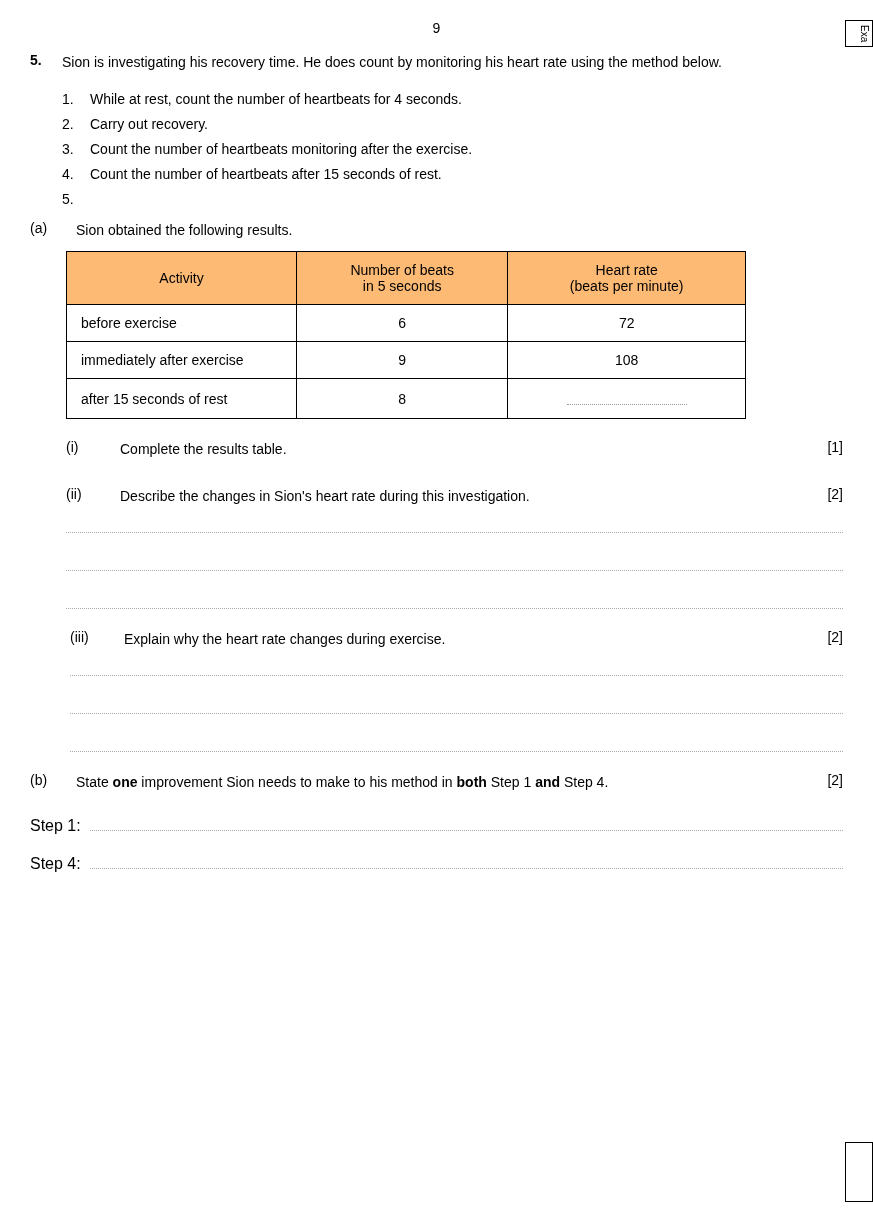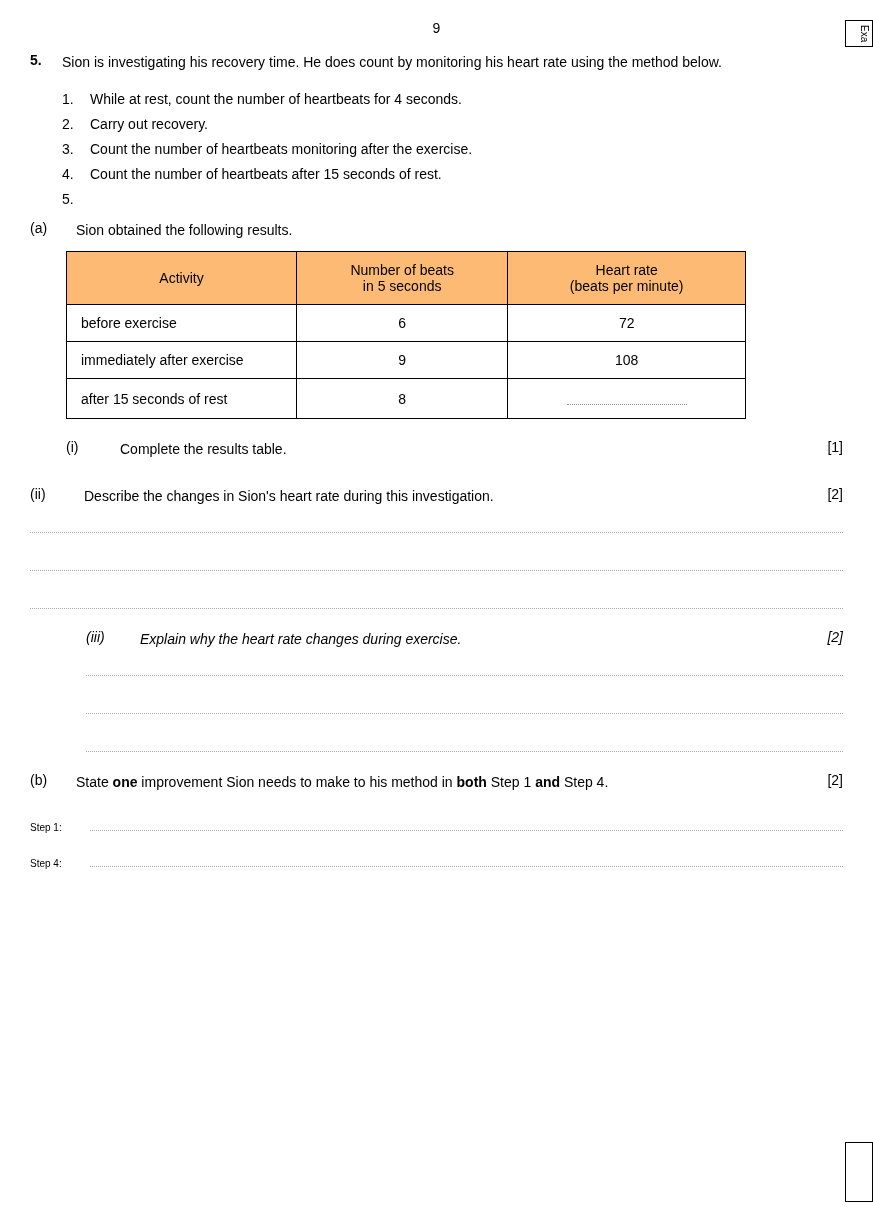--- a/index.html
+++ b/index.html
@@ -172,21 +172,21 @@
     .mark {
       font-size: 14px;
       text-align: right;
     }
 
     .step-line {
       display: flex;
       align-items: baseline;
       gap: 6px;
       margin-bottom: 16px;
-      font-size: 10px;
+      font-size: 16px;
     }
 
     .step-label {
       min-width: 54px;
     }
 
     .step-dotted {
       flex: 1;
       border-bottom: 1px dotted #aaa;
       height: 18px;
@@ -286,34 +286,34 @@
       <div style="margin-left: 36px;">
         <div class="roman-row">
           <div class="roman-label">(i)</div>
           <div class="roman-text">Complete the results table.</div>
           <div class="mark">[1]</div>
         </div>
       </div>
 
       <div style="height: 20px;"></div>
 
-      <div style="">
+      <div style="margin-left: 36px;">
         <div class="roman-row">
           <div class="roman-label">(ii)</div>
           <div class="roman-text">Describe the changes in Sion's heart rate during this investigation.</div>
           <div class="mark">[2]</div>
         </div>
         <div class="answer-lines">
           <div class="answer-line"></div>
           <div class="answer-line"></div>
           <div class="answer-line"></div>
         </div>
       </div>
 
-      <div style="margin-left: 56px; font-style: italic;">
+      <div style="margin-left: 40px;">
         <div class="roman-row">
           <div class="roman-label">(iii)</div>
           <div class="roman-text">Explain why the heart rate changes during exercise.</div>
           <div class="mark">[2]</div>
         </div>
         <div class="answer-lines">
           <div class="answer-line"></div>
           <div class="answer-line"></div>
           <div class="answer-line"></div>
         </div>

